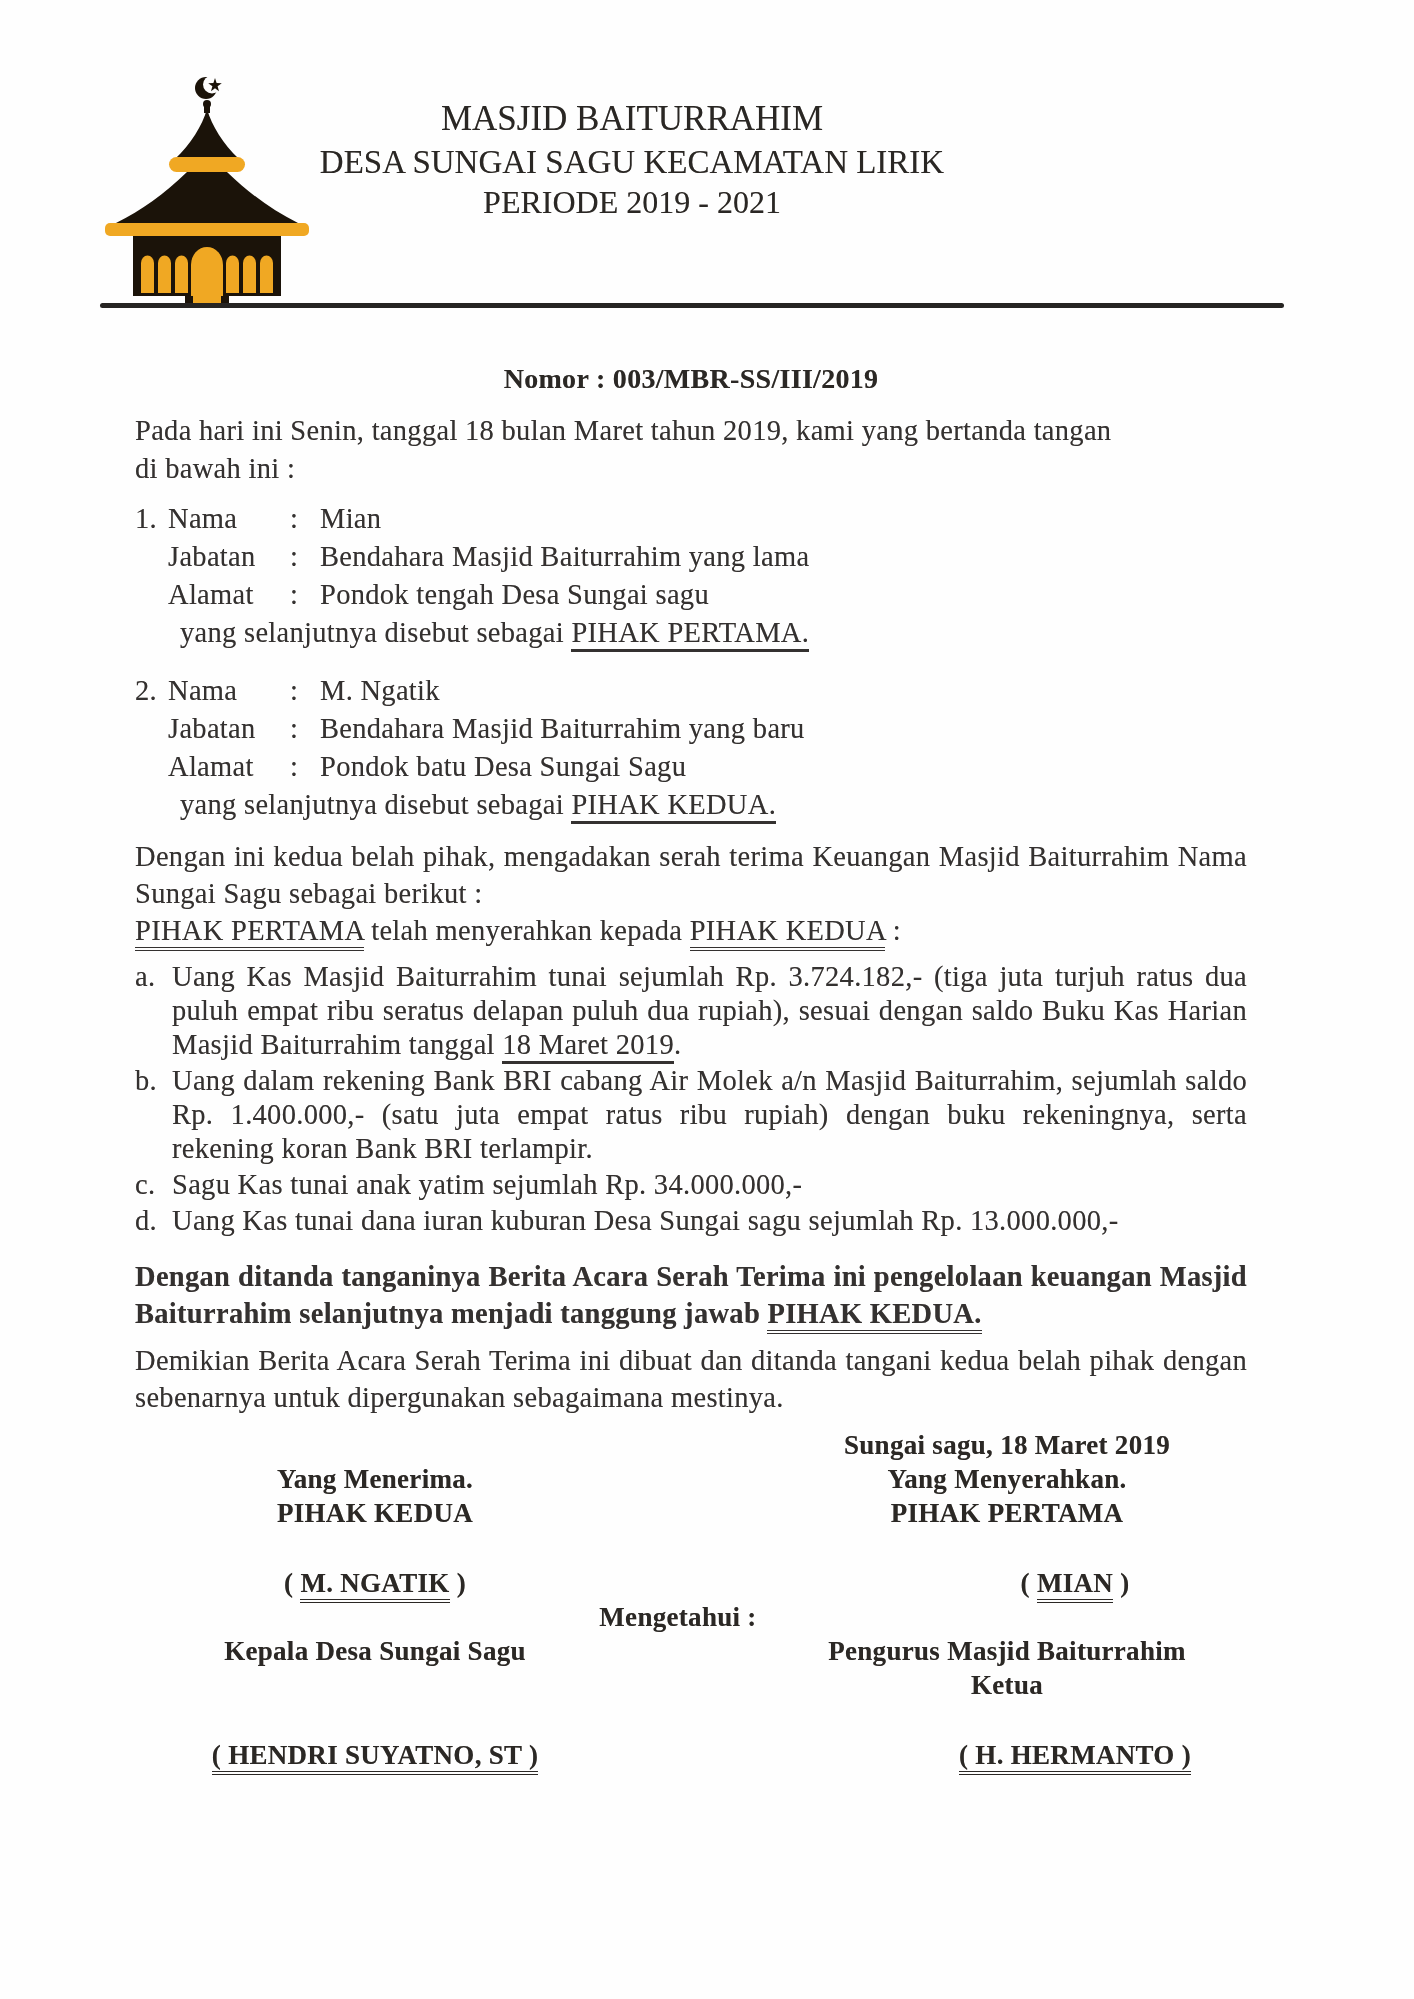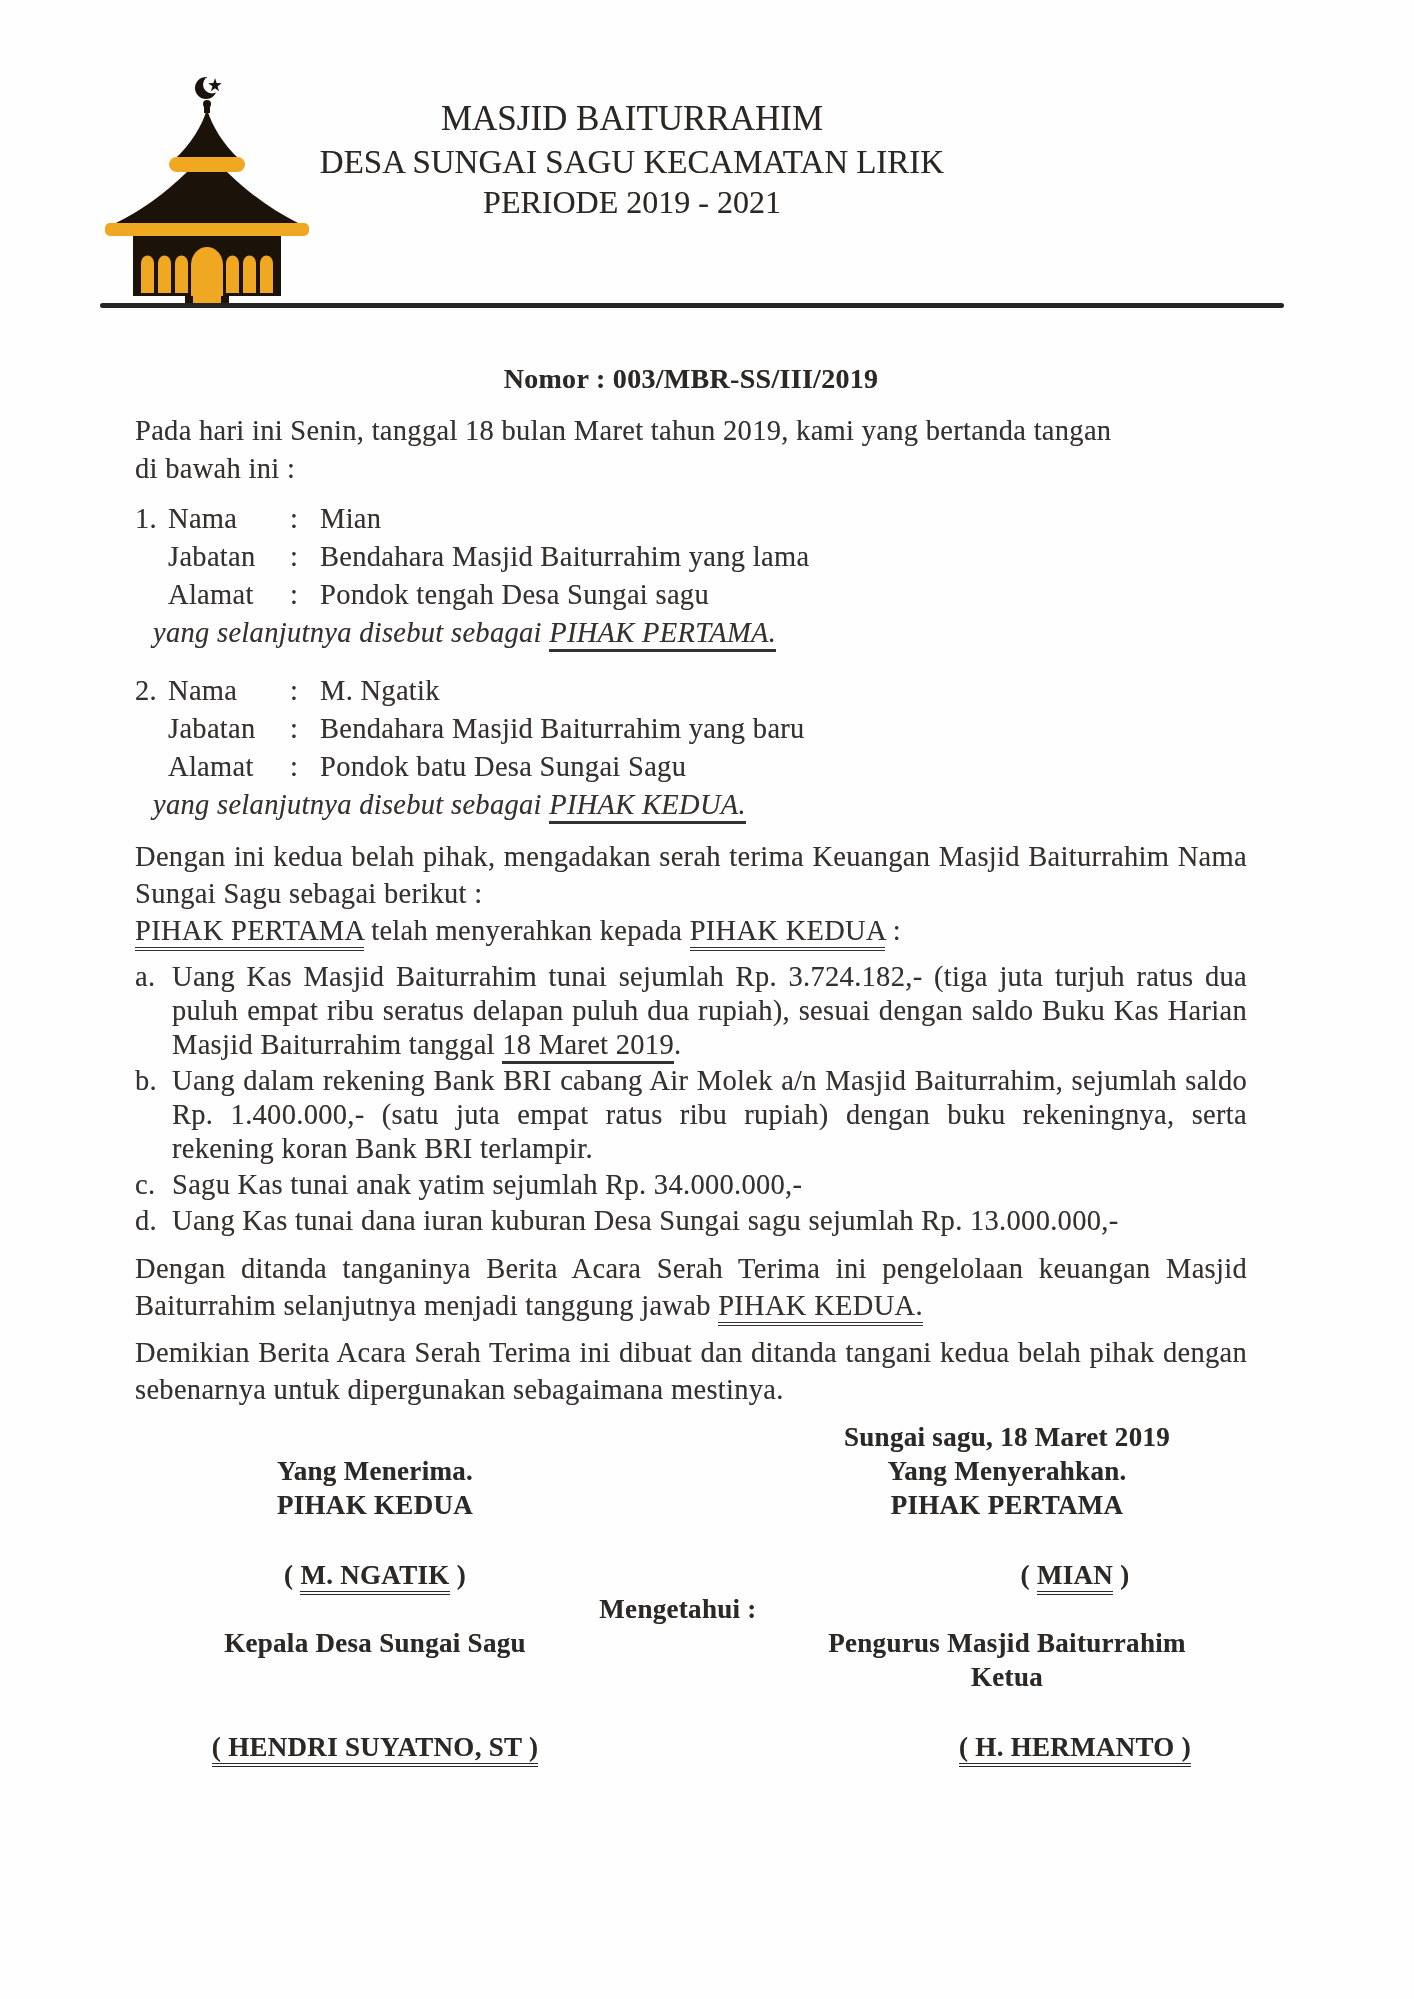--- a/index.html
+++ b/index.html
@@ -28,28 +28,28 @@
   .doc-number { font-size:28px; line-height:34px; margin-top:4px; font-weight:bold; }
   .para { text-align:justify; line-height:37px; }
   .intro { margin-top:16px; line-height:38px; }
   .party { margin-top:12px; line-height:38px; }
   .party + .party { margin-top:20px; }
   .prow { display:flex; }
   .pno { width:33px; flex:none; }
   .plabel { width:122px; flex:none; }
   .pcolon { width:30px; flex:none; }
   .pvalue { flex:1; }
-  .pclosing { margin-left:18px;font-style:italic; }
+  .pclosing { margin-left:45px; }
   .agreement { margin-top:14px; }
   .handover { line-height:38px; }
   .hitems { margin-top:10px; }
   .hitem { display:flex; line-height:34px; margin-top:2px; }
   .hmarker { width:37px; flex:none; }
   .htext { flex:1; text-align:justify; }
-  .responsibility { margin-top:12px; }
+  .responsibility { margin-top:20px;font-weight:bold; }
   .closing { margin-top:10px; }
   .u1 { border-bottom:3px solid currentColor; padding-bottom:1px; }
   .u2 { border-bottom:4px double currentColor; padding-bottom:1px; }
   
   .sig { margin-top:12px; font-weight:bold; font-size:27px; color:#2b2825; }
   .srow { display:flex; justify-content:space-between; }
   .scol { width:480px; text-align:center; line-height:34px; }
   .names-row { margin-top:36px; }
   .sig-name { border-bottom:4px double currentColor; padding-bottom:1px; }
   .shift-r { transform:translateX(68px); }

